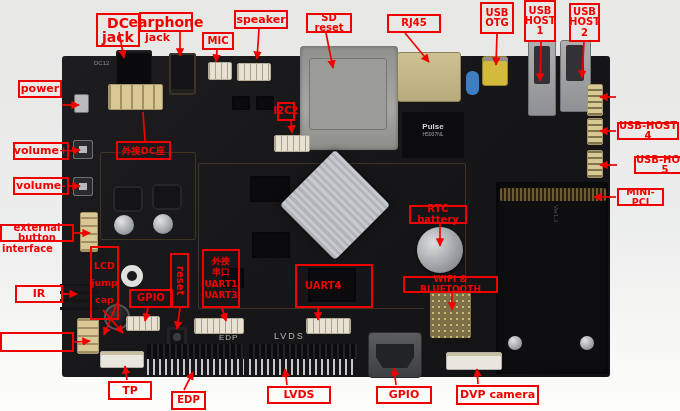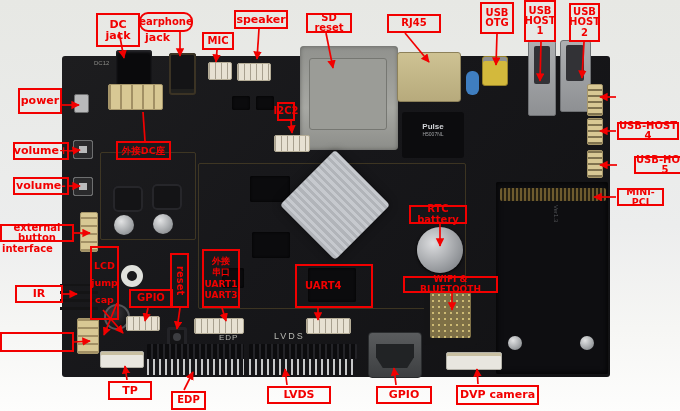--- a/index.html
+++ b/index.html
@@ -140,24 +140,24 @@
       <line x1="222" y1="308" x2="226" y2="321" marker-end="url(#ah)"></line>
       <line x1="318" y1="308" x2="318" y2="320" marker-end="url(#ah)"></line>
       <line x1="148" y1="308" x2="145" y2="321" marker-end="url(#ah)"></line>
       <line x1="180" y1="308" x2="177" y2="329" marker-end="url(#ah)"></line>
       <line x1="103" y1="310" x2="123" y2="333" marker-end="url(#ah)"></line>
       <line x1="117" y1="303" x2="104" y2="335" marker-end="url(#ah)"></line>
       <line x1="145" y1="141" x2="143" y2="112"></line>
     </g>
   </svg>
 
-  <div class="label" style="left:96px;top:13px;width:44px;height:34px;font-size:11px;">
+  <div class="label" style="left:96px;top:13px;width:44px;height:34px;font-size:14px;">
       <span>DC jack</span>
     </div>
-  <div class="label" style="left:139px;top:12px;width:54px;height:20px;font-size:10px;border-radius:9px;">
+  <div class="label" style="left:139px;top:12px;width:54px;height:20px;font-size:14px;">
       <span>earphone</span>
     </div>
   <div class="freetext" style="left:145px;top:31px;font-size:11px;">jack</div>
   <div class="label" style="left:202px;top:32px;width:32px;height:18px;font-size:10px;">
       <span>MIC</span>
     </div>
   <div class="label" style="left:234px;top:10px;width:54px;height:19px;font-size:11px;">
       <span>speaker</span>
     </div>
   <div class="label" style="left:306px;top:13px;width:46px;height:20px;font-size:10px;">
@@ -177,21 +177,21 @@
     </div>
   <div class="label" style="left:617px;top:122px;width:62px;height:18px;font-size:10px;">
       <span>USB-HOST 4</span>
     </div>
   <div class="label" style="left:618px;top:156px;width:62px;height:18px;font-size:10px;margin-left:16px;">
       <span>USB-HOST 5</span>
     </div>
   <div class="label" style="left:617px;top:188px;width:47px;height:18px;font-size:9.5px;">
       <span>MINI-PCI</span>
     </div>
-  <div class="label" style="left:18px;top:88px;width:44px;height:26px;font-size:11px;">
+  <div class="label" style="left:18px;top:80px;width:44px;height:18px;font-size:11px;">
       <span>power</span>
     </div>
   <div class="label" style="left:13px;top:142px;width:56px;height:18px;font-size:11px;">
       <span>volume+</span>
     </div>
   <div class="label" style="left:13px;top:177px;width:56px;height:18px;font-size:11px;">
       <span>volume-</span>
     </div>
   <div class="label" style="left:0px;top:224px;width:74px;height:18px;font-size:10px;">
       <span>external button</span>

